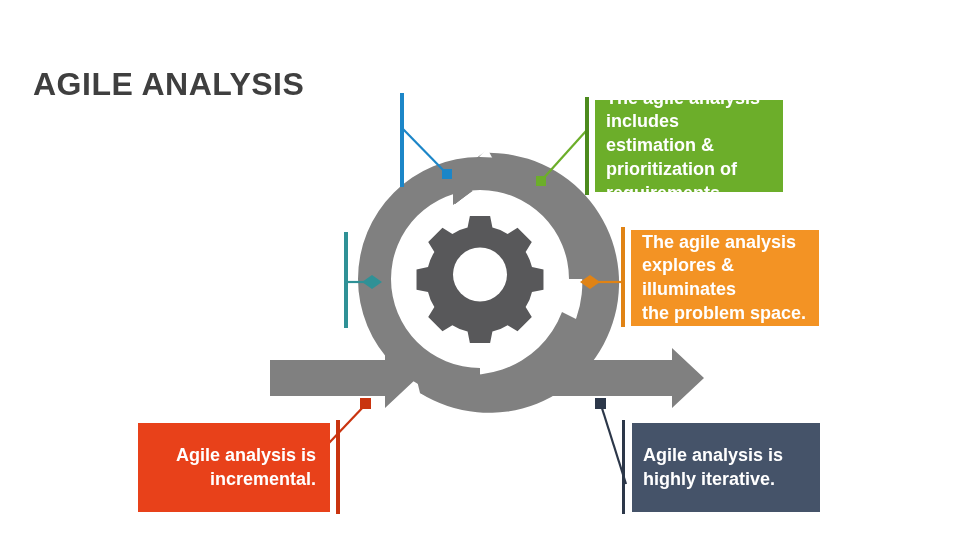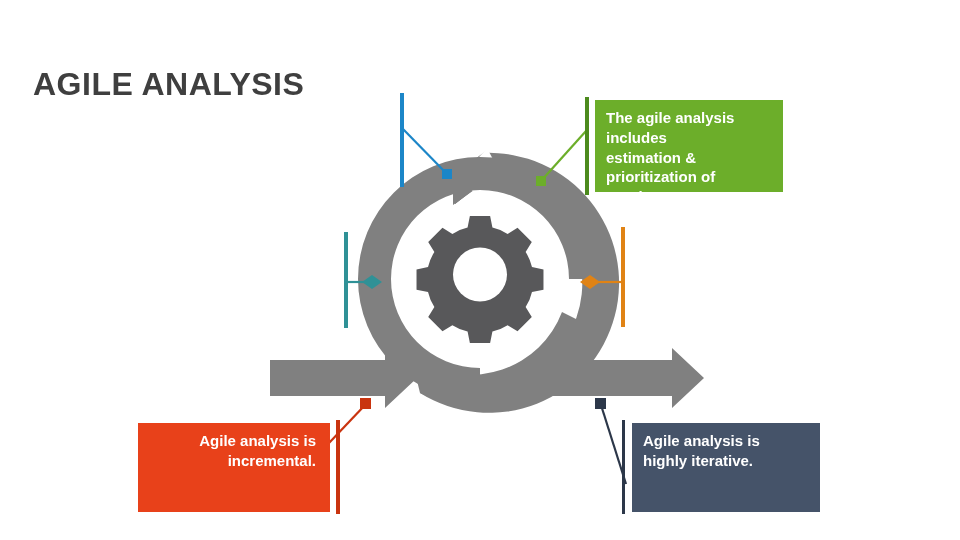--- a/index.html
+++ b/index.html
@@ -53,26 +53,26 @@
     width: 960px;
     height: 540px;
     pointer-events: none;
   }
 
   
   .callout {
     position: absolute;
     box-sizing: border-box;
     color: #ffffff;
-    font-size: 15px;
+    font-size: 18px;
     font-weight: bold;
     line-height: 1.32;
     display: flex;
     flex-direction: column;
-    justify-content: flex-start;
+    justify-content: center;
     padding: 8px 12px;
   }
   .accent-bar {
     position: absolute;
   }
 
   
   #callout-blue {
     left: 202px; top: 96px;
     width: 192px; height: 88px;
@@ -268,20 +268,25 @@
   <div class="callout" id="callout-green">
     <span class="callout-text">The agile analysis includes
 estimation &amp;
 prioritization of
 requirements.</span>
   </div>
 
   <div class="accent-bar" id="accent-teal"></div>
 
   <div class="accent-bar" id="accent-orange"></div>
+  <div class="callout" id="callout-orange">
+    <span class="callout-text">The agile analysis
+explores &amp; illuminates
+the problem space.</span>
+  </div>
 
   <div class="accent-bar" id="accent-red"></div>
   <div class="callout" id="callout-red">
     <span class="callout-text">Agile analysis is
 incremental.</span>
   </div>
 
   <div class="accent-bar" id="accent-navy"></div>
   <div class="callout" id="callout-navy">
     <span class="callout-text">Agile analysis is

